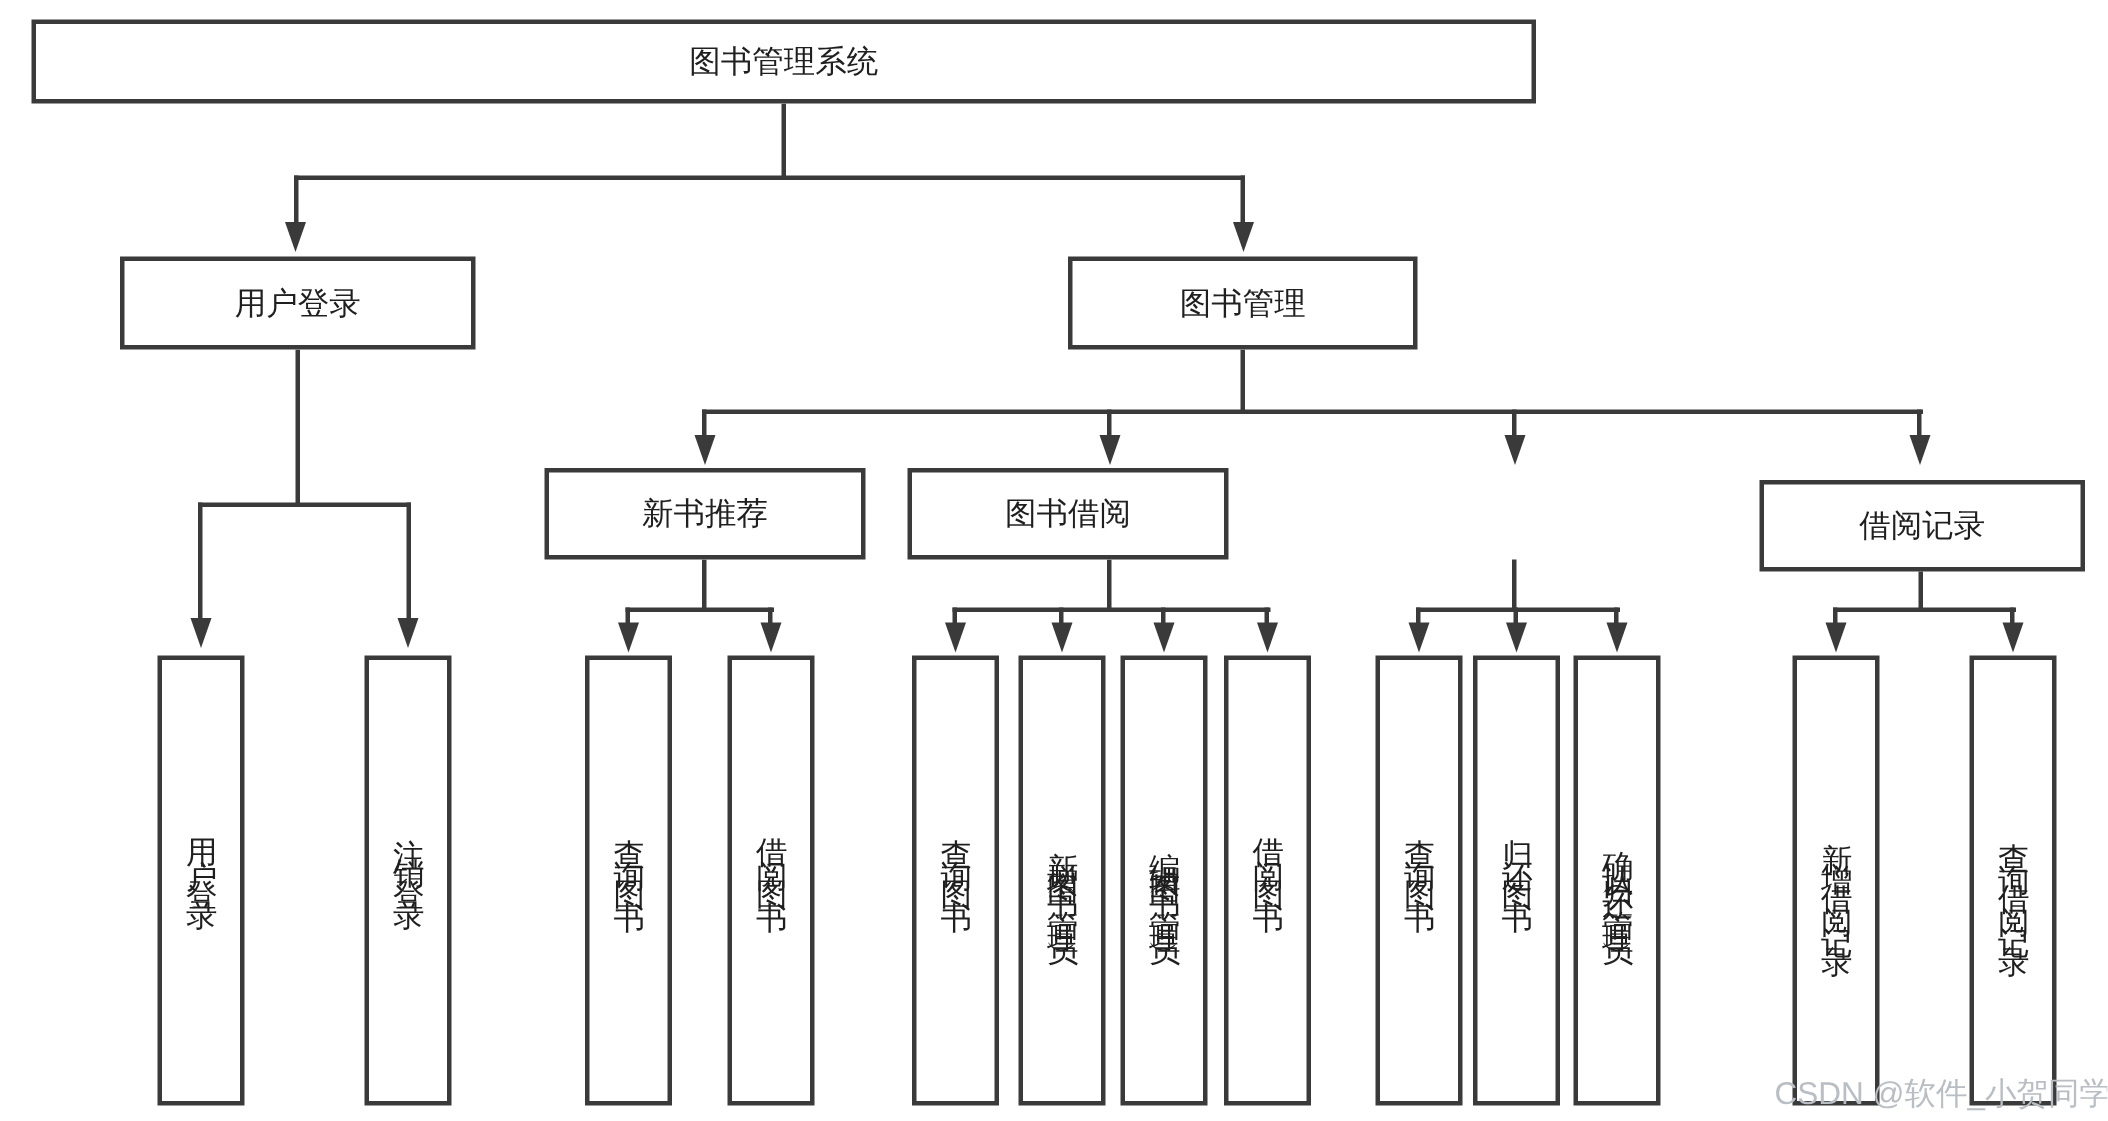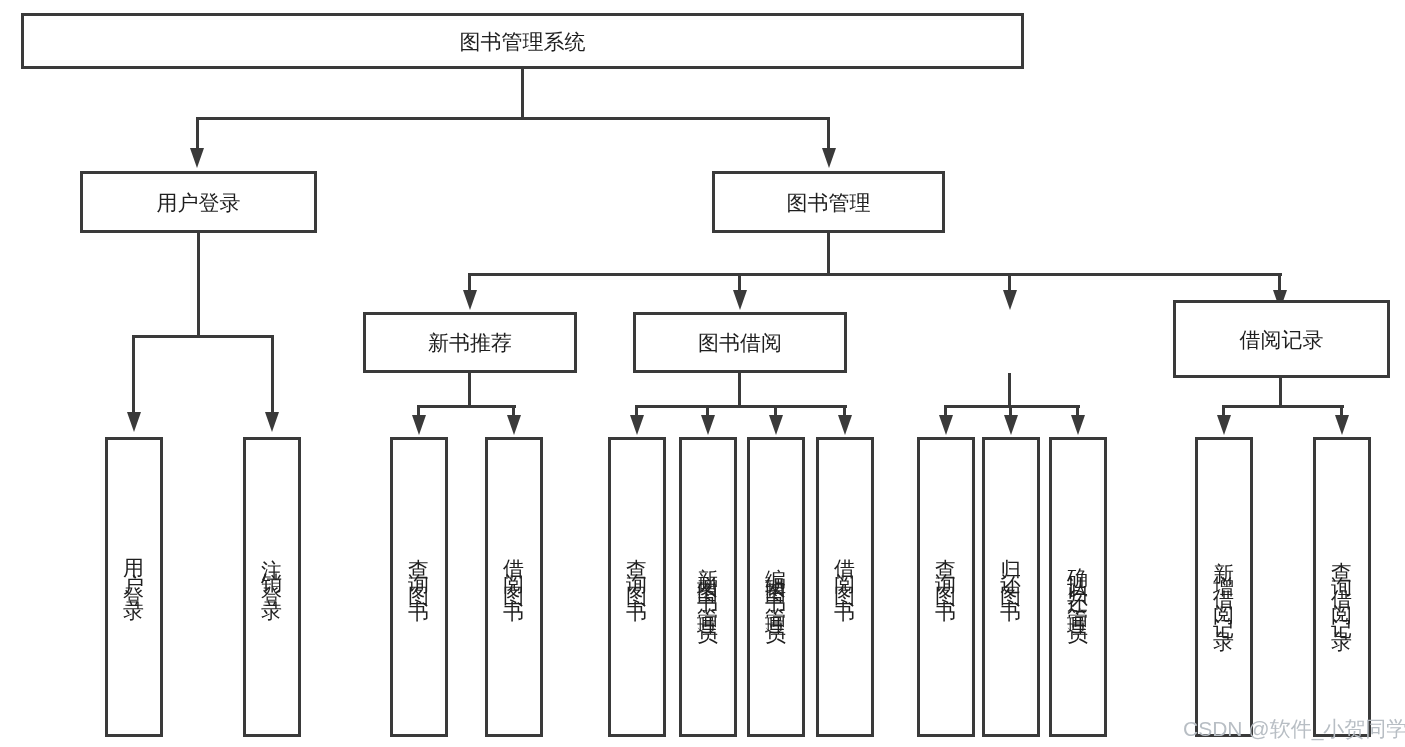--- a/index.html
+++ b/index.html
@@ -120,24 +120,24 @@
   <div class="node" style="left:80px;top:171px;width:237px;height:62px">
     <span class="label">用户登录</span>
   </div>
   <div class="node" style="left:363px;top:312px;width:214px;height:61px">
     <span class="label">新书推荐</span>
   </div>
 
   <div class="node" style="left:712px;top:171px;width:233px;height:62px">
     <span class="label">图书管理</span>
   </div>
-  <div class="node" style="left:633px;top:312px;width:214px;height:61px">
+  <div class="node" style="left:605px;top:312px;width:214px;height:61px">
     <span class="label">图书借阅</span>
   </div>
-  <div class="node" style="left:1173px;top:300px;width:217px;height:78px">
+  <div class="node" style="left:1173px;top:320px;width:217px;height:61px">
     <span class="label">借阅记录</span>
   </div>
 
   <div class="node vnode short" style="left:105px;top:437px;width:58px;height:300px">
     <span class="label">用户登录</span>
   </div>
   <div class="node vnode short" style="left:243px;top:437px;width:58px;height:300px">
     <span class="label">注销登录</span>
   </div>
 

